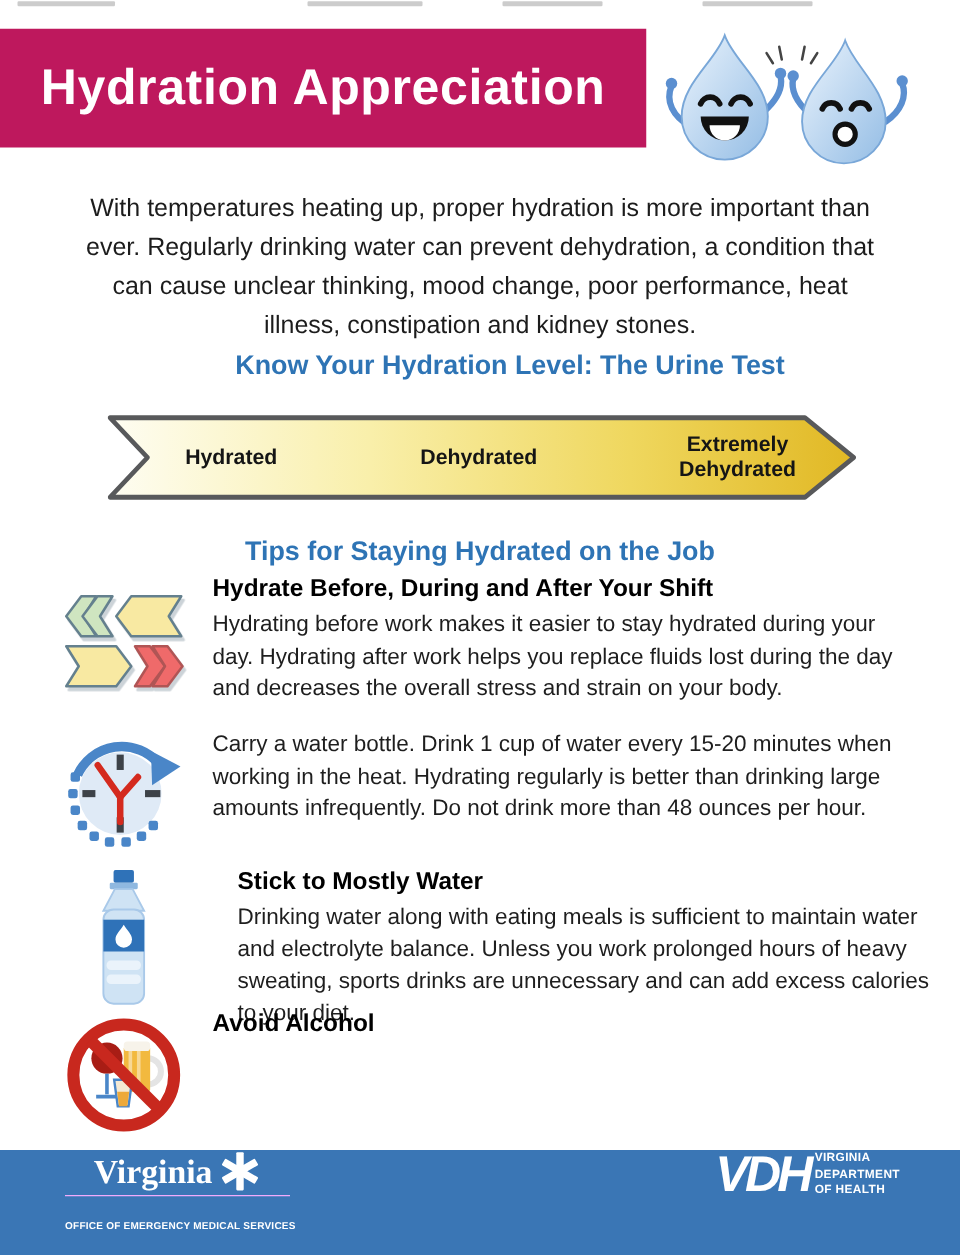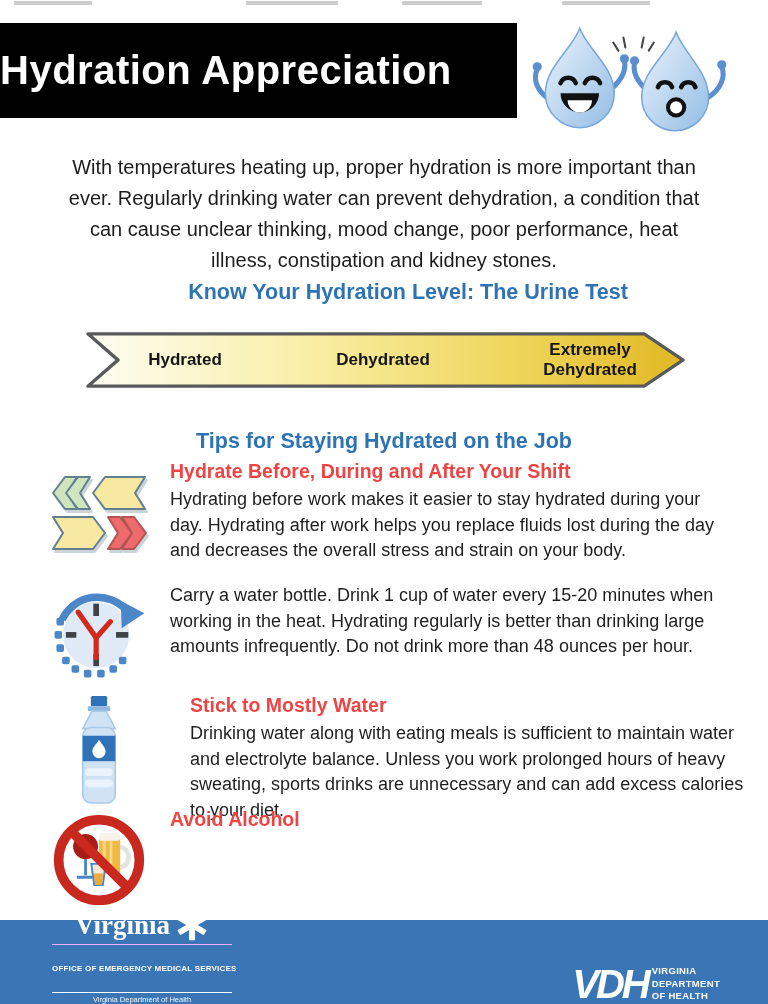--- a/index.html
+++ b/index.html
@@ -7,63 +7,63 @@
         font-family:"Liberation Sans",sans-serif;color:#1c1c1c;}
 
   
   .scan-artifact i{position:absolute;top:1px;height:4px;background:#9a9a9a;border-radius:1px;opacity:.5;}
   .scan-artifact i:nth-child(1){left:14px;width:78px;}
   .scan-artifact i:nth-child(2){left:246px;width:92px;}
   .scan-artifact i:nth-child(3){left:402px;width:80px;}
   .scan-artifact i:nth-child(4){left:562px;width:88px;}
 
   
-  .banner{position:absolute;left:0;top:23px;width:517px;height:95px;background:#000000;
-          display:flex;align-items:center;}
+  .banner{position:absolute;left:0;top:23px;width:517px;height:95px;background:#be185d;
+          display:flex;align-items:center;justify-content:center;}
   .title{color:#fff;font-size:40px;font-weight:bold;letter-spacing:.5px;}
   .mascots{position:absolute;left:522px;top:24px;width:218px;height:110px;}
   .mascots svg{width:100%;height:100%;}
 
   
   .intro{position:absolute;top:152px;left:60px;width:648px;text-align:center;
          font-size:20px;line-height:1.55;color:#1c1c1c;}
 
   
   .heading{position:absolute;left:0;width:768px;text-align:center;color:#2e74b5;
            font-size:21.5px;font-weight:bold;}
   .h-urine{top:280px;margin-left:24px;}
   .h-tips{top:429px;}
 
   
-  .arrow-wrap{position:absolute;top:332px;left:86px;width:600px;height:56px;}
+  .arrow-wrap{position:absolute;top:332px;left:86px;width:600px;height:68px;}
   .arrow-wrap svg{position:absolute;left:0;top:0;width:100%;height:100%;}
   .lvl{position:absolute;top:50%;transform:translate(-50%,-50%);font-weight:bold;
        font-size:17px;color:#151515;white-space:nowrap;}
   .lvl0{left:16.5%;}
   .lvl1{left:49.5%;}
   .lvl2{left:84%;width:140px;white-space:normal;text-align:center;line-height:1.18;}
 
   
   .tip{position:absolute;left:42px;display:flex;align-items:flex-start;}
   .tip0{top:460px;}
   .tip1{top:583px;}
   .tip2{top:694px;gap:20px;}
   .tip3{top:808px;}
   .tip-icon{flex:0 0 114px;width:114px;height:104px;display:flex;justify-content:center;align-items:flex-start;}
   .chev-svg{width:104px;height:86px;margin-top:10px;filter:drop-shadow(2px 3px 0 #ccd3d8);}
   .clock-svg{width:104px;height:96px;margin-top:2px;}
   .bottle-svg{width:58px;height:112px;margin-top:0px;}
   .alc-svg{width:96px;height:96px;margin-top:4px;}
   .tip-text{margin-left:14px;width:560px;}
-  .tip-title{font-size:19.5px;font-weight:bold;color:#ef4444;margin:0 0 4px 0;}
+  .tip-title{font-size:19.5px;font-weight:bold;color:#000000;margin:0 0 4px 0;}
   .tip-body{font-size:18px;line-height:1.42;color:#1e1e1e;}
 
   
   .footer{position:absolute;left:0;top:920px;width:768px;height:84px;background:#3a76b5;
-          display:flex;align-items:flex-end;justify-content:space-between;
+          display:flex;align-items:flex-start;justify-content:space-between;
           padding:0 48px 0 52px;box-sizing:border-box;color:#fff;}
   .ems-logo{width:180px;text-align:center;}
   .ems-top{display:flex;align-items:center;justify-content:center;gap:5px;}
   .ems-name{font-family:"Liberation Serif",serif;font-weight:bold;font-size:27px;line-height:1;}
   .star-svg{width:34px;height:34px;}
   .ems-line1{font-size:8px;font-weight:bold;letter-spacing:.2px;border-top:1px solid #f0abfc;
              border-bottom:1px solid #fff;padding:19px 0;margin-top:2px;white-space:nowrap;}
   .ems-line2{font-size:7.5px;margin-top:2px;opacity:.95;}
   .footer-text{width:330px;text-align:center;font-size:12.5px;font-weight:bold;line-height:1.5;}
   .vdh-logo{display:flex;align-items:center;}

